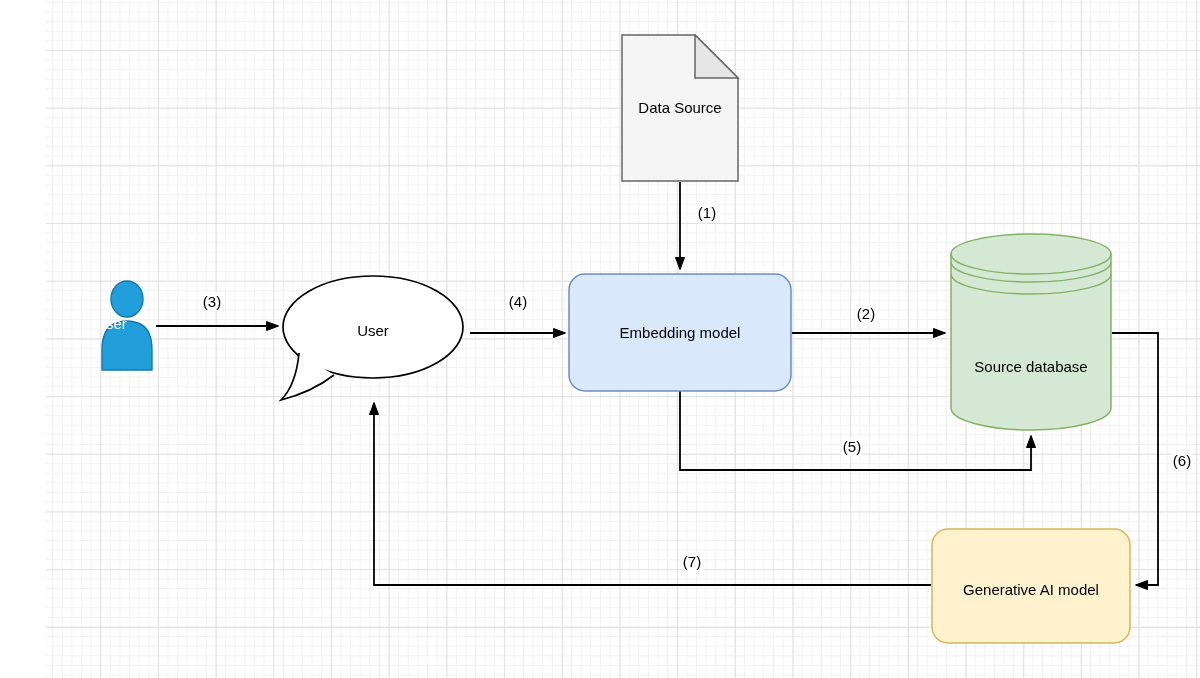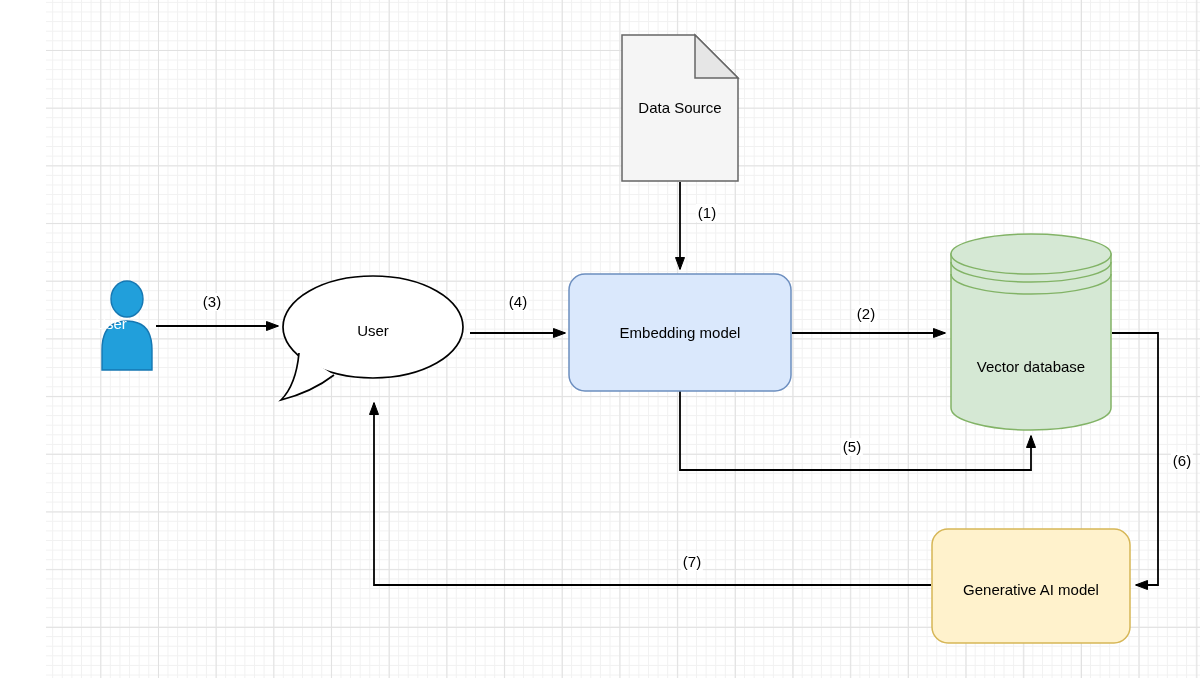--- a/index.html
+++ b/index.html
@@ -85,21 +85,21 @@
       <path class="s-vdb ring" d="M905 274 A80 20 0 0 0 1065 274"></path>
     </g>
 
     <rect class="s-gen" x="886" y="529" width="198" height="114" rx="16" ry="16" fill="#fff2cc"></rect>
   </svg>
 
   <div class="lbl" style="left:634px;top:108px">Data Source</div>
   <div class="lbl lbl-user" style="left:65px;top:324px">User</div>
   <div class="lbl" style="left:327px;top:331px">User</div>
   <div class="lbl" style="left:634px;top:333px">Embedding model</div>
-  <div class="lbl" style="left:985px;top:367px">Vector database</div>
+  <div class="lbl" style="left:985px;top:367px">Source database</div>
   <div class="lbl" style="left:985px;top:590px">Generative AI model</div>
 
   <div class="lbl edge-lbl" style="left:661px;top:213px">(1)</div>
   <div class="lbl edge-lbl" style="left:820px;top:314px">(2)</div>
   <div class="lbl edge-lbl" style="left:166px;top:302px">(3)</div>
   <div class="lbl edge-lbl" style="left:472px;top:302px">(4)</div>
   <div class="lbl edge-lbl" style="left:806px;top:447px">(5)</div>
   <div class="lbl edge-lbl" style="left:1136px;top:461px">(6)</div>
   <div class="lbl edge-lbl" style="left:646px;top:562px">(7)</div>
 

